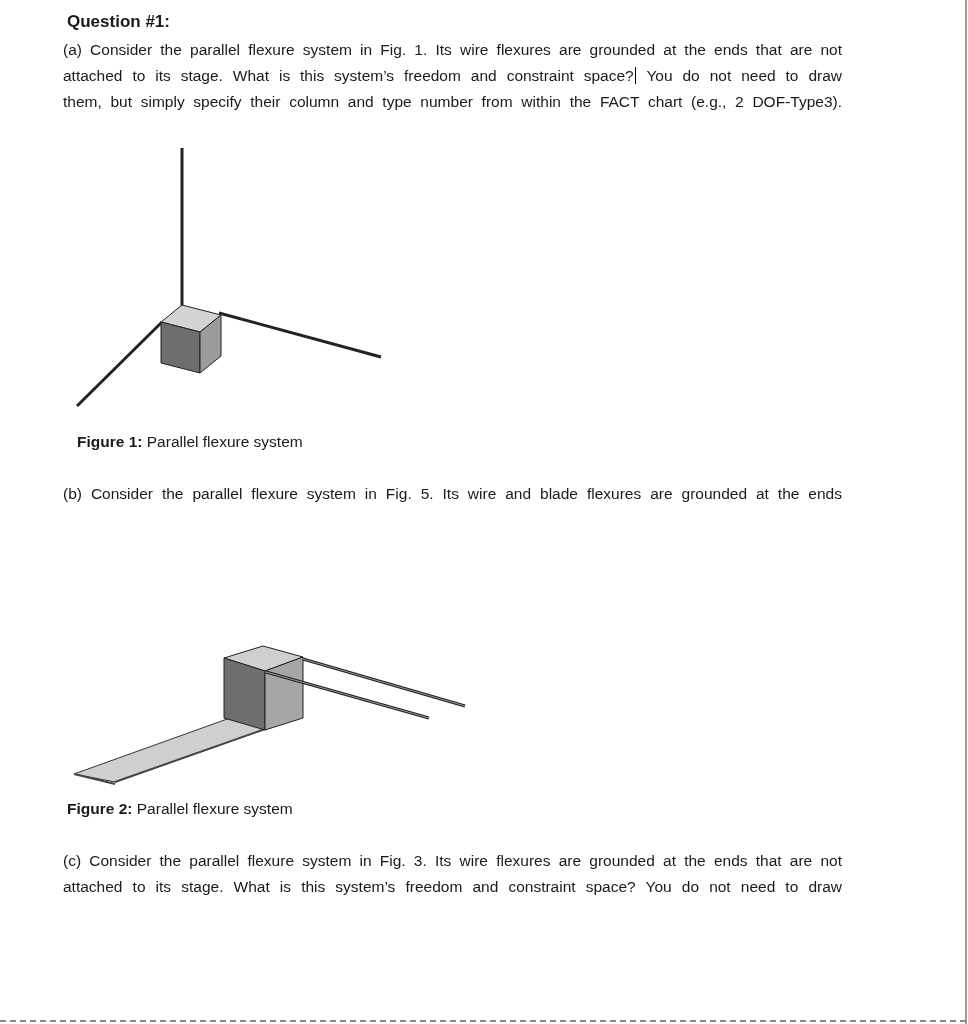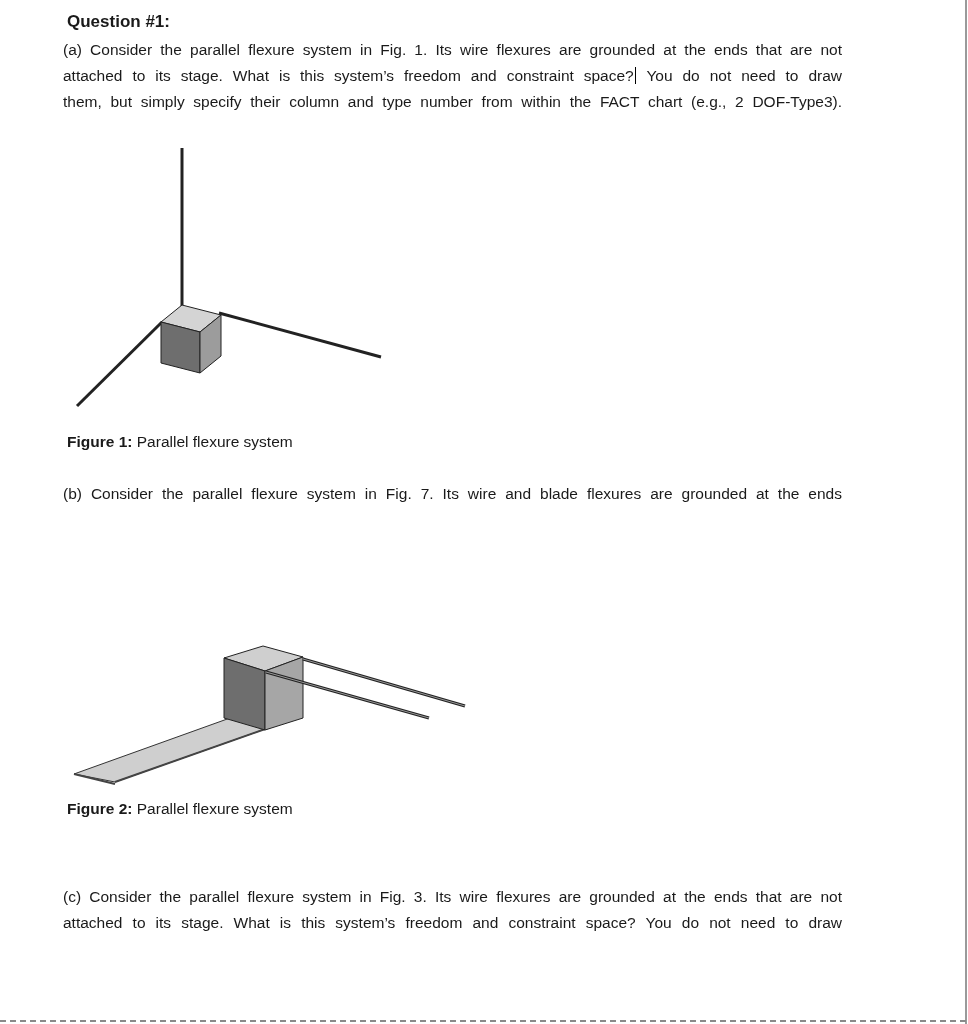--- a/index.html
+++ b/index.html
@@ -39,27 +39,27 @@
 
     <line x1="162" y1="322" x2="77" y2="406" stroke="#222" stroke-width="3"></line>
 
     <polygon points="182,305 221,315 200,332 161,322" fill="#d4d4d4" stroke="#222" stroke-width="1"></polygon>
 
     <polygon points="161,322 200,332 200,373 161,363" fill="#6e6e6e" stroke="#222" stroke-width="1"></polygon>
 
     <polygon points="200,332 221,315 221,356 200,373" fill="#9c9c9c" stroke="#222" stroke-width="1"></polygon>
   </svg>
 
-  <div class="caption" style="top:433px;">
+  <div class="caption" style="top:433px;margin-left:10px;">
     <b>Figure 1:</b>
     <span>Parallel flexure system</span>
   </div>
 
   <div class="text" style="top:481px;">
-    <span class="para-line justify">(b) Consider the parallel flexure system in Fig. 7.  Its wire and blade flexures are grounded at the ends</span>
+    <span class="para-line justify">(b) Consider the parallel flexure system in Fig. 5.  Its wire and blade flexures are grounded at the ends</span>
   </div>
 
   <svg width="968" height="1024" viewBox="0 0 968 1024" style="left:0;top:0;">
 
     <polygon points="74,774 230,718 268,728 115,782" fill="#cfcfcf" stroke="#333" stroke-width="1"></polygon>
     <line x1="115" y1="782" x2="268" y2="728" stroke="#444" stroke-width="2"></line>
     <line x1="74" y1="774" x2="115" y2="784" stroke="#444" stroke-width="2"></line>
 
     <polygon points="224,658 263,646 303,657 265,671" fill="#cfcfcf" stroke="#222" stroke-width="1"></polygon>
 
@@ -71,20 +71,20 @@
     <line x1="303" y1="659" x2="465" y2="706" stroke="#999" stroke-width="1"></line>
     <line x1="266" y1="672" x2="429" y2="718" stroke="#222" stroke-width="3"></line>
     <line x1="266" y1="672" x2="429" y2="718" stroke="#999" stroke-width="1"></line>
   </svg>
 
   <div class="caption" style="top:800px;">
     <b>Figure 2:</b>
     <span>Parallel flexure system</span>
   </div>
 
-  <div class="text" style="top:848px;margin-top:36px;">
+  <div class="text" style="top:848px;">
     <span class="para-line justify">(c) Consider the parallel flexure system in Fig. 3.  Its wire flexures are grounded at the ends that are not</span>
     <span class="para-line justify">attached to its stage.  What is this system’s freedom and constraint space?  You do not need to draw</span>
   </div>
 </div>
 
 <div class="right-edge"></div>
 <div class="page-break"></div>
 
 </body></html>

